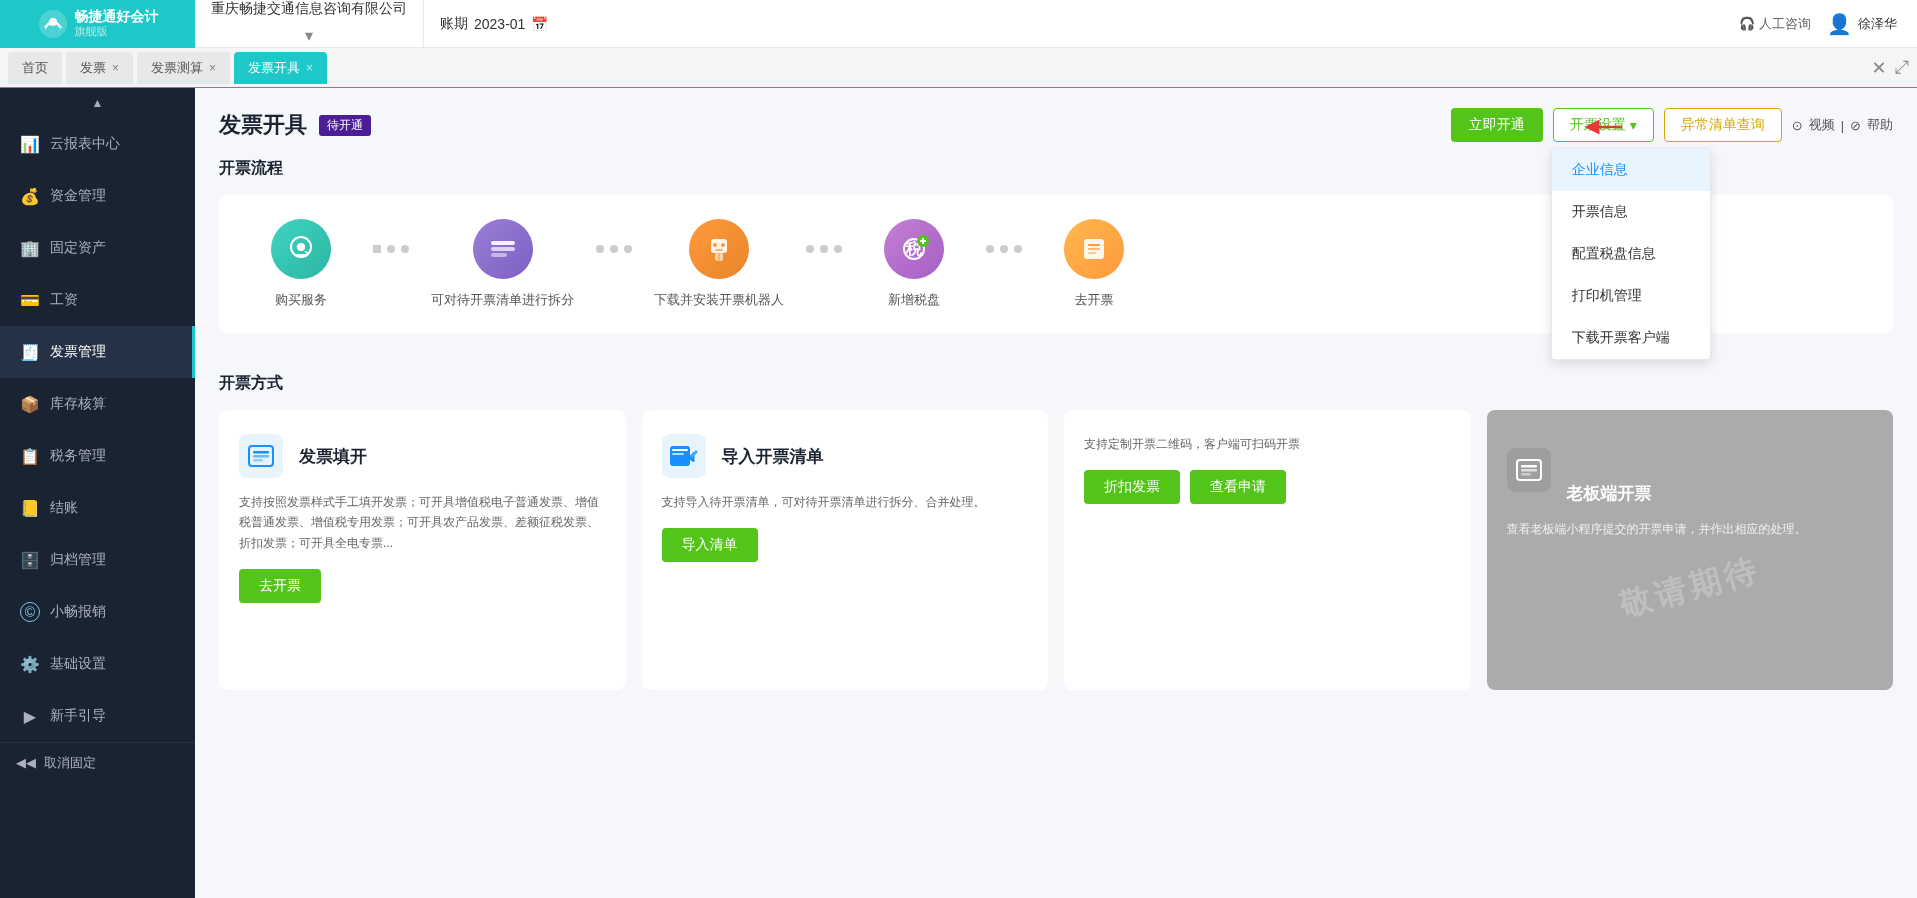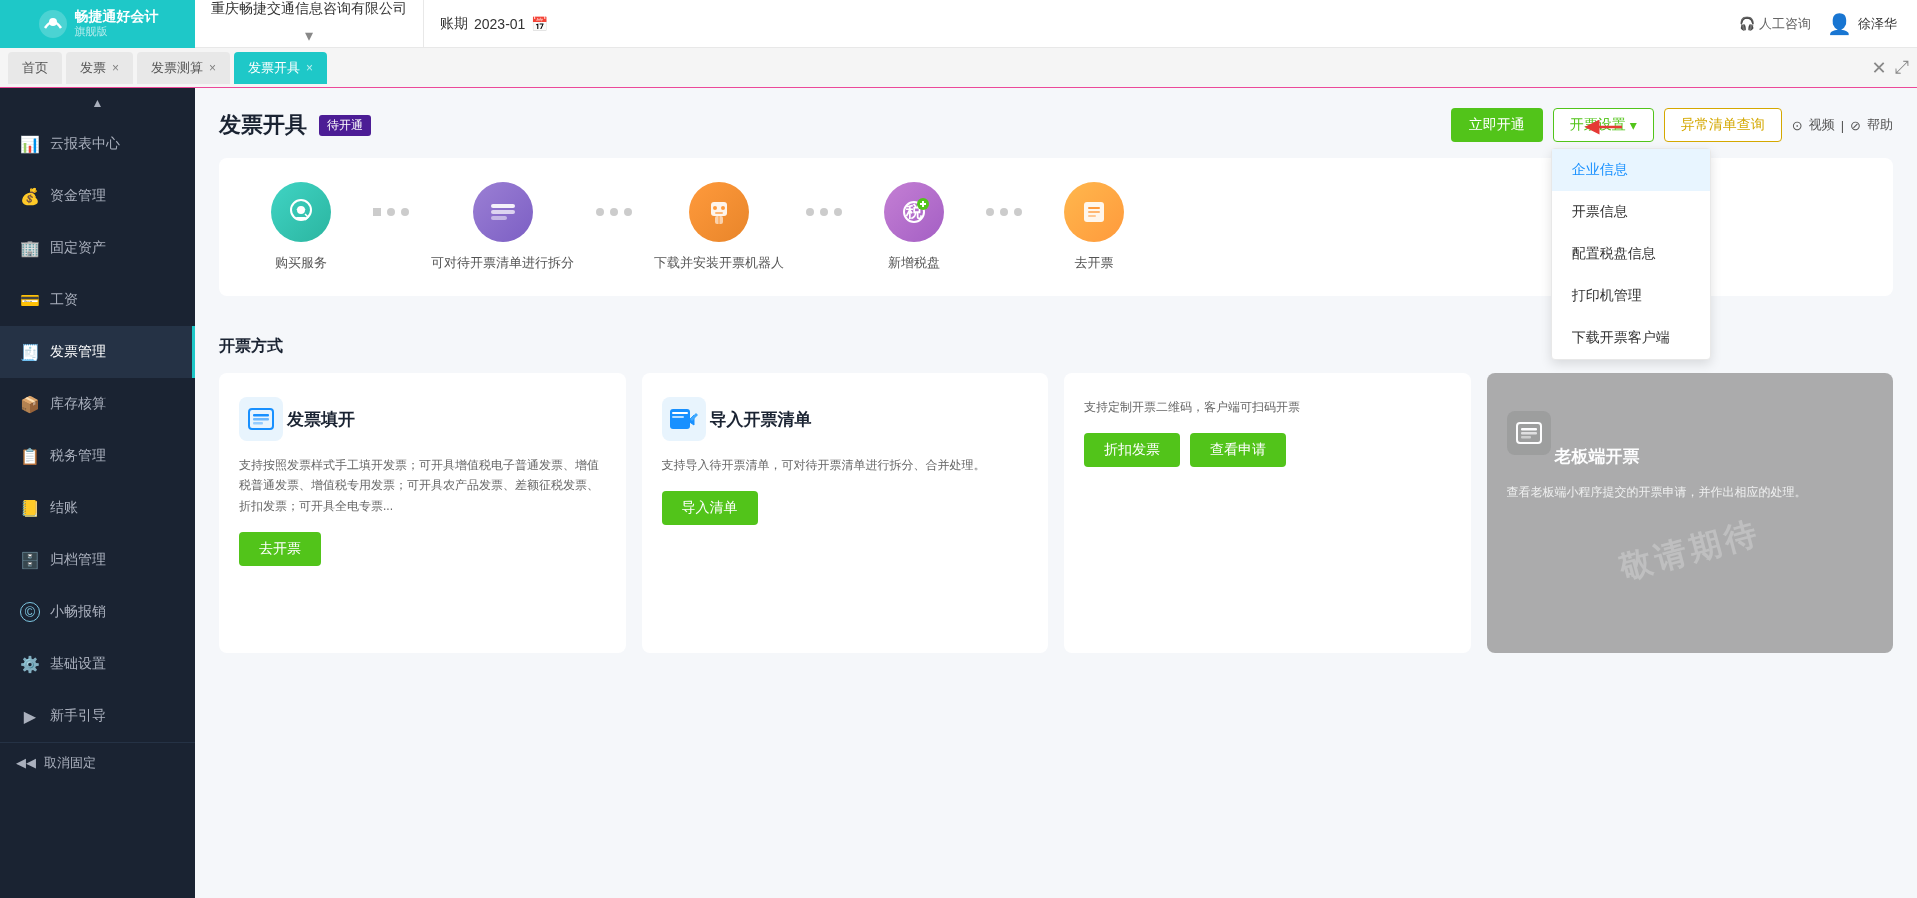--- a/index.html
+++ b/index.html
@@ -343,21 +343,21 @@
       padding: 24px 20px 20px;
       min-height: 280px;
     }
     .method-card.disabled {
       background: #999;
       opacity: 0.8;
     }
     .method-header {
       display: flex;
       align-items: center;
-      gap: 4px;
+      gap: 16px;
       margin-bottom: 14px;
     }
     .method-icon {
       width: 44px;
       height: 44px;
       border-radius: 8px;
       display: flex;
       align-items: center;
       justify-content: center;
       font-size: 22px;
@@ -552,20 +552,21 @@
           <div class="dropdown-item highlighted">企业信息</div>
           <div class="dropdown-item">开票信息</div>
           <div class="dropdown-item">配置税盘信息</div>
           <div class="dropdown-item">打印机管理</div>
           <div class="dropdown-item">下载开票客户端</div>
         </div>
       </div>
     </div>
 
     <div class="section">
+      <div class="section-title">开票流程</div>
       <div class="flow-steps">
 
         <div class="flow-step">
           <div class="flow-icon" style="background: linear-gradient(135deg, #40d4c4, #2bb5a0); color:#fff; font-size:28px;">
             <svg width="36" height="36" viewBox="0 0 36 36">
               <circle cx="18" cy="16" r="10" fill="none" stroke="#fff" stroke-width="2"></circle>
               <path d="M13 16 Q18 10 23 16" fill="#fff" opacity="0.7"></path>
               <circle cx="18" cy="16" r="4" fill="#fff"></circle>
               <line x1="14" y1="24" x2="22" y2="24" stroke="#fff" stroke-width="2" stroke-linecap="round"></line>
               <path d="M22 20 L25 23 L22 26" fill="none" stroke="#fff" stroke-width="1.5"></path>

